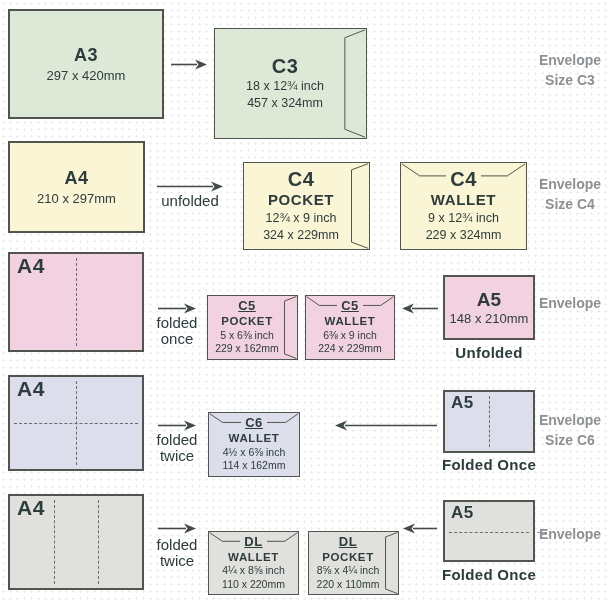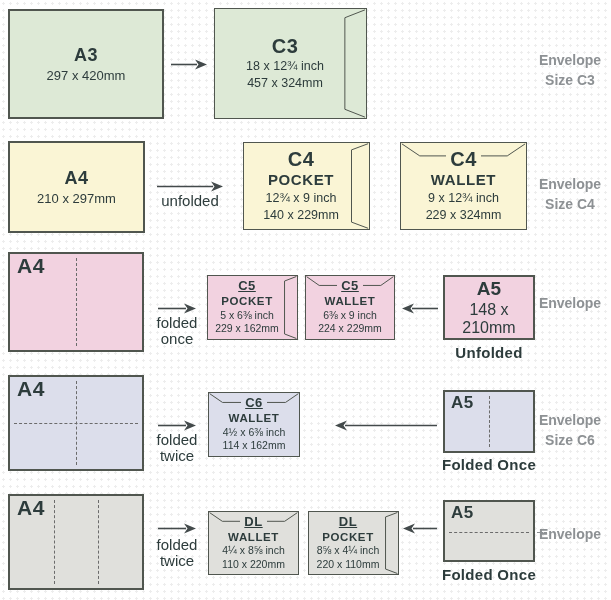--- a/index.html
+++ b/index.html
@@ -14,33 +14,33 @@
     overflow:hidden;
   }
   .paper {
     position:absolute; border:2px solid var(--border,#50564f);
     display:flex; flex-direction:column; align-items:center; justify-content:center;
     text-align:center;
   }
   .env {
     position:absolute; border:1.5px solid var(--border,#50564f);
     display:flex; flex-direction:column; align-items:center; justify-content:center;
-    text-align:center; line-height:1.2;
+    text-align:center; line-height:1.2;margin-top:20px;
   }
   .env.pocket { padding-right:11px; }
   .flap { position:absolute; left:0; top:0; width:100%; height:100%; pointer-events:none; }
   .fill-c3 { background-color:var(--c3-fill,#dde9d6); }
   .fill-c4 { background-color:var(--c4-fill,#faf5d5); }
   .fill-c5 { background-color:var(--c5-fill,#f2d2e0); }
   .fill-c6 { background-color:var(--c6-fill,#dcdeeb); }
   .fill-dl { background-color:var(--dl-fill,#e0e0dc); }
   .big-name { font-size:18px; font-weight:bold; line-height:1.15; letter-spacing:0.5px; }
   .dims { font-size:13px; margin-top:2px; }
   .a5-name { font-size:19px; font-weight:bold; line-height:1.15; }
-  .a5-dims { font-size:16px; margin-top:1px; }
+  .a5-dims { font-size:13px; margin-top:1px; }
   .corner { position:absolute; top:0px; left:7px; font-weight:bold; font-size:21px; letter-spacing:0.5px; }
   .corner.sm { font-size:17px; top:1px; left:6px; }
   .fold-v { position:absolute; top:4px; bottom:4px; width:0; border-left:1px dashed #6b6b6b; }
   .fold-h { position:absolute; left:4px; right:4px; height:0; border-top:1px dashed #6b6b6b; }
   .env .name { font-size:20px; font-weight:bold; line-height:1.15; position:relative; z-index:2; background:inherit; padding:0 4px; letter-spacing:0.5px; }
   .env .etype { font-size:15px; font-weight:bold; letter-spacing:0.6px; line-height:1.25; }
   .env .einch, .env .emm { font-size:12.5px; line-height:1.35; }
   .env.small .name { font-size:13px; line-height:1.15;text-decoration:underline; }
   .env.small .etype { font-size:11.5px; line-height:1.25; }
   .env.small .einch, .env.small .emm { font-size:10.5px; line-height:1.3; }
@@ -96,21 +96,21 @@
     <div>unfolded</div>
   </div>
 
   <div class="env pocket fill-c4" style="left:243px; top:142px; width:127px; height:88px;">
     <svg class="flap" viewBox="0 0 100 100" preserveAspectRatio="none">
       <path d="M86,8 L86,92 M86,8 L99.3,0.8 M86,92 L99.3,99.2" fill="none" stroke="#50564f" stroke-width="1" vector-effect="non-scaling-stroke"></path>
     </svg>
     <div class="name">C4</div>
     <div class="etype">POCKET</div>
     <div class="einch">12¾ x 9 inch</div>
-    <div class="emm">140 x 229mm</div>
+    <div class="emm">324 x 229mm</div>
   </div>
 
   <div class="env fill-c4" style="left:400px; top:142px; width:127px; height:88px;">
     <svg class="flap" viewBox="0 0 100 100" preserveAspectRatio="none">
       <path d="M0.7,1 L15,15 L85,15 L99.3,1" fill="none" stroke="#50564f" stroke-width="1" vector-effect="non-scaling-stroke"></path>
     </svg>
     <div class="name">C4</div>
     <div class="etype">WALLET</div>
     <div class="einch">9 x 12¾ inch</div>
     <div class="emm">229 x 324mm</div>

